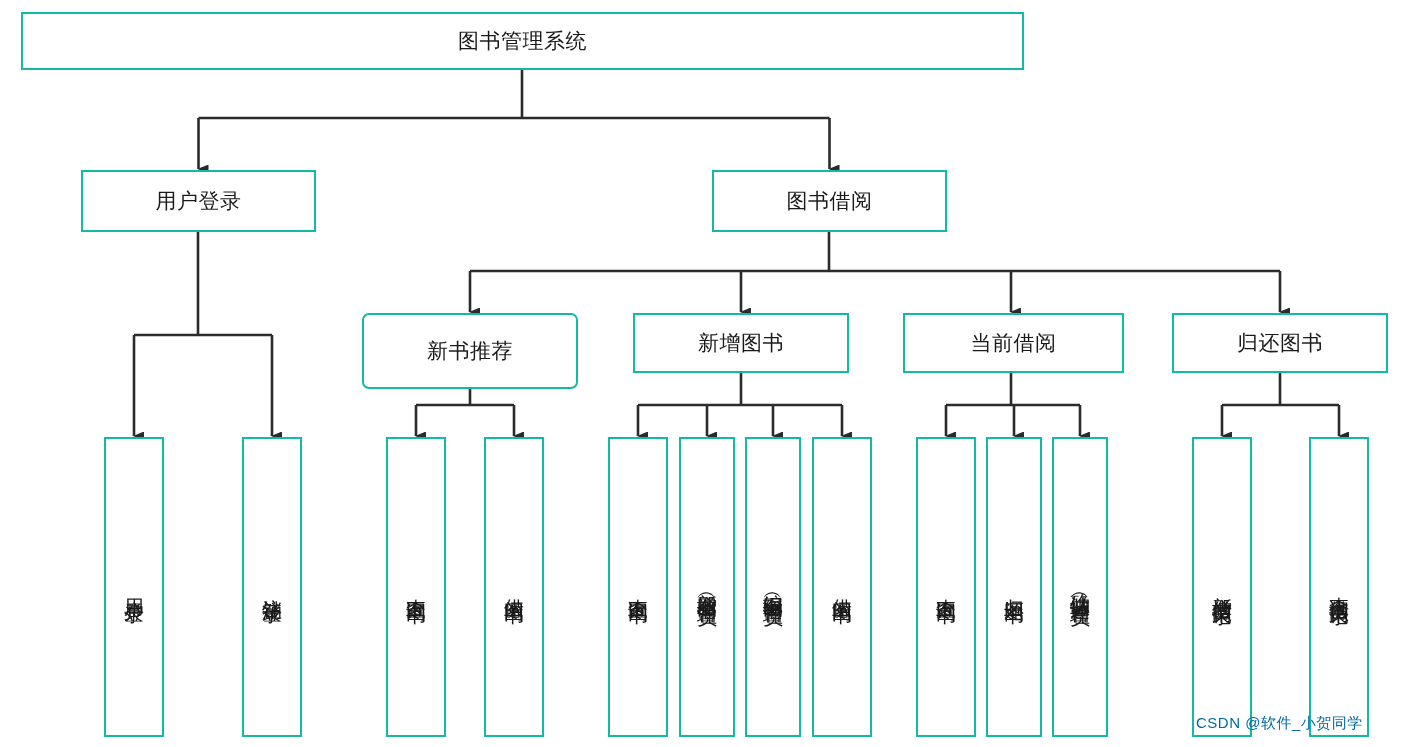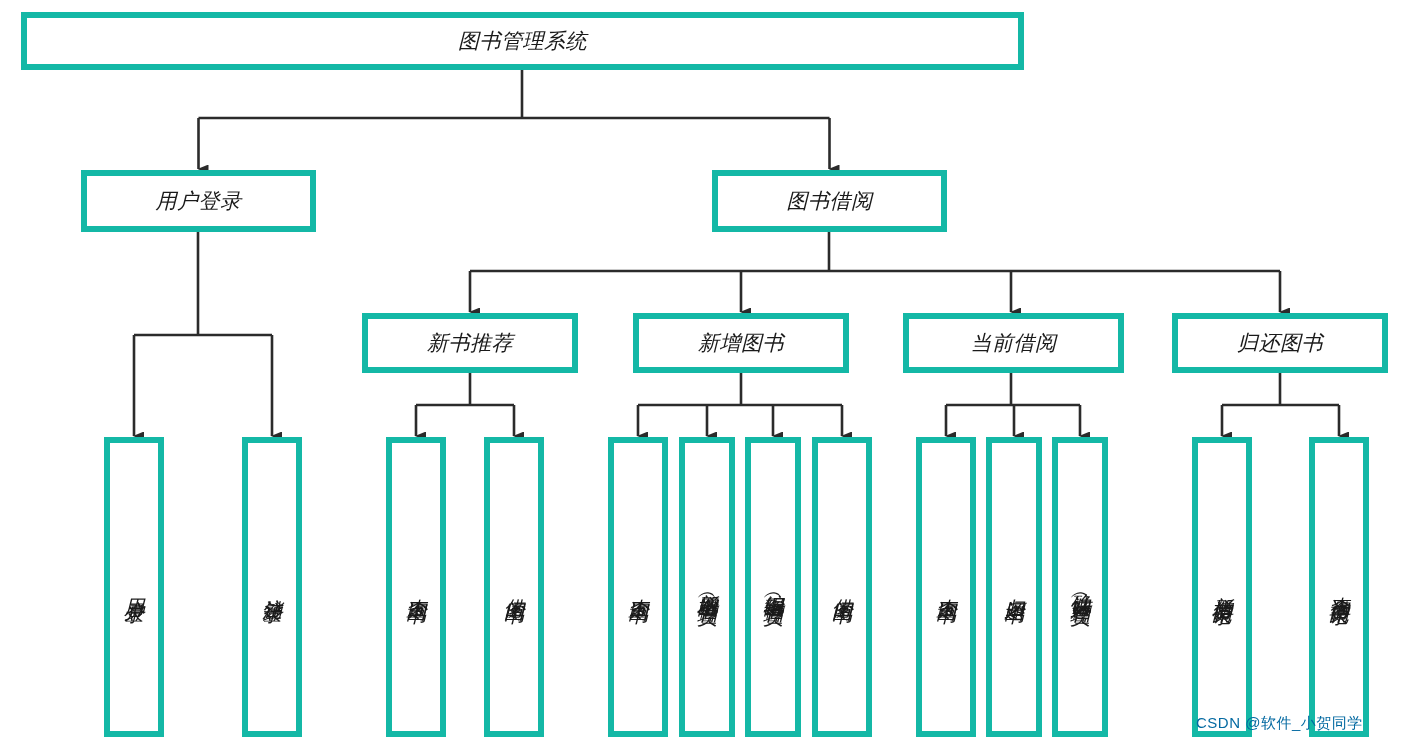--- a/index.html
+++ b/index.html
@@ -23,25 +23,24 @@
     position: absolute;
     top: 0;
     left: 0;
     width: 1405px;
     height: 747px;
   }
   .node-box {
     position: absolute;
     box-sizing: border-box;
     background: #ffffff;
-    border: 6px solid #14b8a6;
+    border: 2px solid #14b8a6;
     display: flex;
     align-items: center;
     justify-content: center;
-    font-style: italic;
   }
   .node-label-h {
     font-size: 21px;
     color: #1a1a1a;
     letter-spacing: 0.5px;
     line-height: 1.2;
     white-space: nowrap;
     text-align: center;
   }
   .node-box.vertical {
@@ -117,21 +116,21 @@
   <div id="node-layer">
       <div class="node-box" style="left: 21px; top: 12px; width: 1003px; height: 58px;">
         <div class="node-label-h">图书管理系统</div>
       </div>
       <div class="node-box" style="left: 81px; top: 170px; width: 235px; height: 62px;">
         <div class="node-label-h">用户登录</div>
       </div>
       <div class="node-box" style="left: 712px; top: 170px; width: 235px; height: 62px;">
         <div class="node-label-h">图书借阅</div>
       </div>
-      <div class="node-box" style="left: 362px; top: 313px; width: 216px; height: 60px;">
+      <div class="node-box" style="left: 362px; top: 313px; width: 216px; height: 76px; border-radius: 7px;">
         <div class="node-label-h">新书推荐</div>
       </div>
       <div class="node-box" style="left: 633px; top: 313px; width: 216px; height: 60px;">
         <div class="node-label-h">新增图书</div>
       </div>
       <div class="node-box" style="left: 903px; top: 313px; width: 221px; height: 60px;">
         <div class="node-label-h">当前借阅</div>
       </div>
       <div class="node-box" style="left: 1172px; top: 313px; width: 216px; height: 60px;">
         <div class="node-label-h">归还图书</div>

